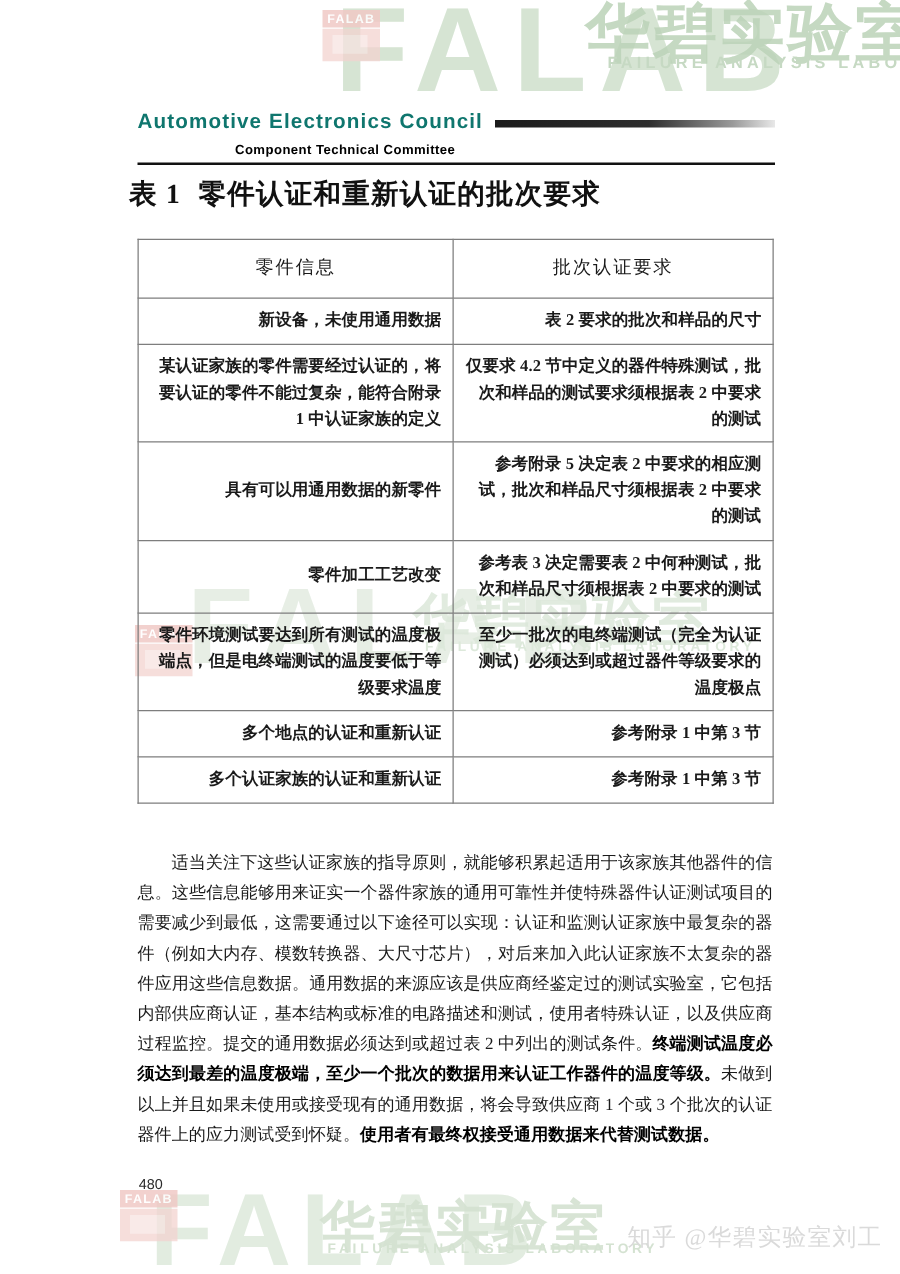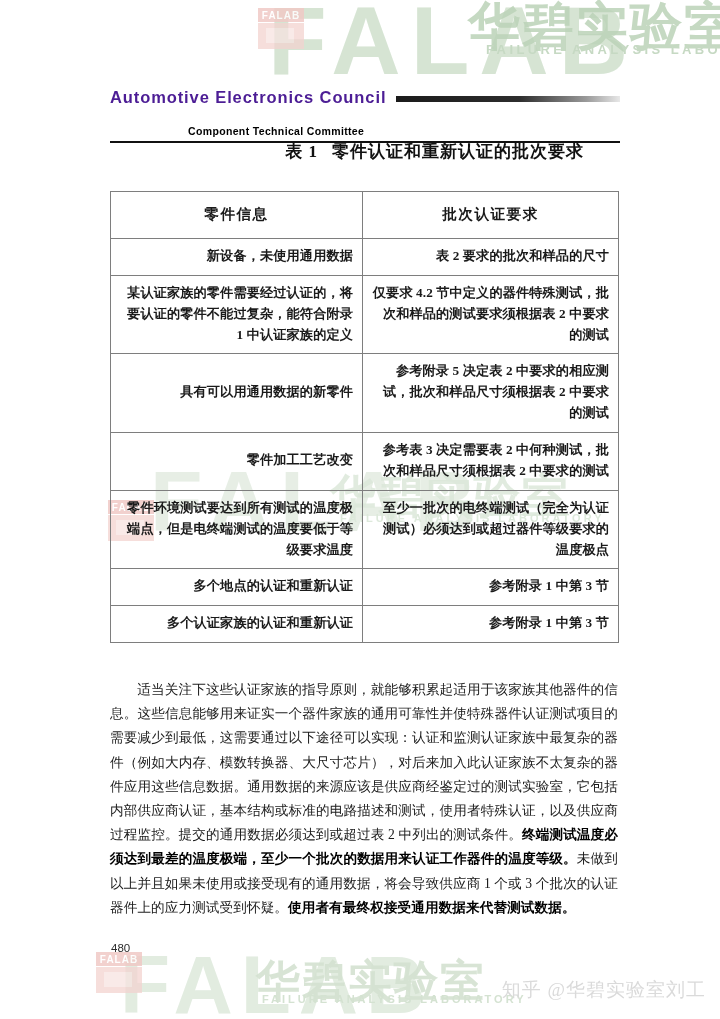--- a/index.html
+++ b/index.html
@@ -186,53 +186,53 @@
   }
   .masthead-row {
     display: flex;
     align-items: center;
   }
   .org-title {
     font-family: "Liberation Sans", "DejaVu Sans", sans-serif;
     font-size: 16.5px;
     font-weight: 700;
     letter-spacing: .9px;
-    color: #4c1d95;
+    color: #0f766e;
     white-space: nowrap;
   }
   .org-rule {
     flex: 1;
     height: 6px;
     margin-left: 10px;
     margin-top: 2px;
     background: linear-gradient(to right, #1b1b1b 0%, #2d2d2d 55%, #9a9a9a 85%, #e8e8e8 100%);
   }
   .org-sub {
     font-family: "Liberation Sans", "DejaVu Sans", sans-serif;
     font-size: 10.5px;
     font-weight: 700;
     letter-spacing: .35px;
     color: #000;
-    margin-top: 18px;
+    margin-top: 7px;
     padding-left: 78px;
   }
   .masthead-underline {
     margin-top: 4px;
     height: 2px;
     background: #111;
     width: 100%;
   }
 
   .table-caption {
     position: absolute;
     left: 0;
     top: 140px;
     width: 584px;
-    text-align: right;
-    font-size: 17px;
+    text-align: center;
+    font-size: 22px;
     font-weight: 700;
     color: #111;
     letter-spacing: 1px;
   }
   .table-caption .cap-num {
     margin-right: 14px;
   }
 
   table.qual-table {
     position: absolute;
@@ -249,21 +249,21 @@
     font-size: 13.2px;
     line-height: 1.58;
     color: #1a1a1a;
     letter-spacing: .1px;
     text-align: right;
     background: transparent;
     font-weight: bold;
   }
   table.qual-table th {
     text-align: center;
-    font-weight: 700;
+    font-weight: 400;
     font-size: 14.6px;
     padding: 11px 8px 12px;
     letter-spacing: 1.5px;
   }
   table.qual-table col.c1 { width: 252px; }
   table.qual-table col.c2 { width: 256px; }
 
   .body-text {
     position: absolute;
     left: 110px;

